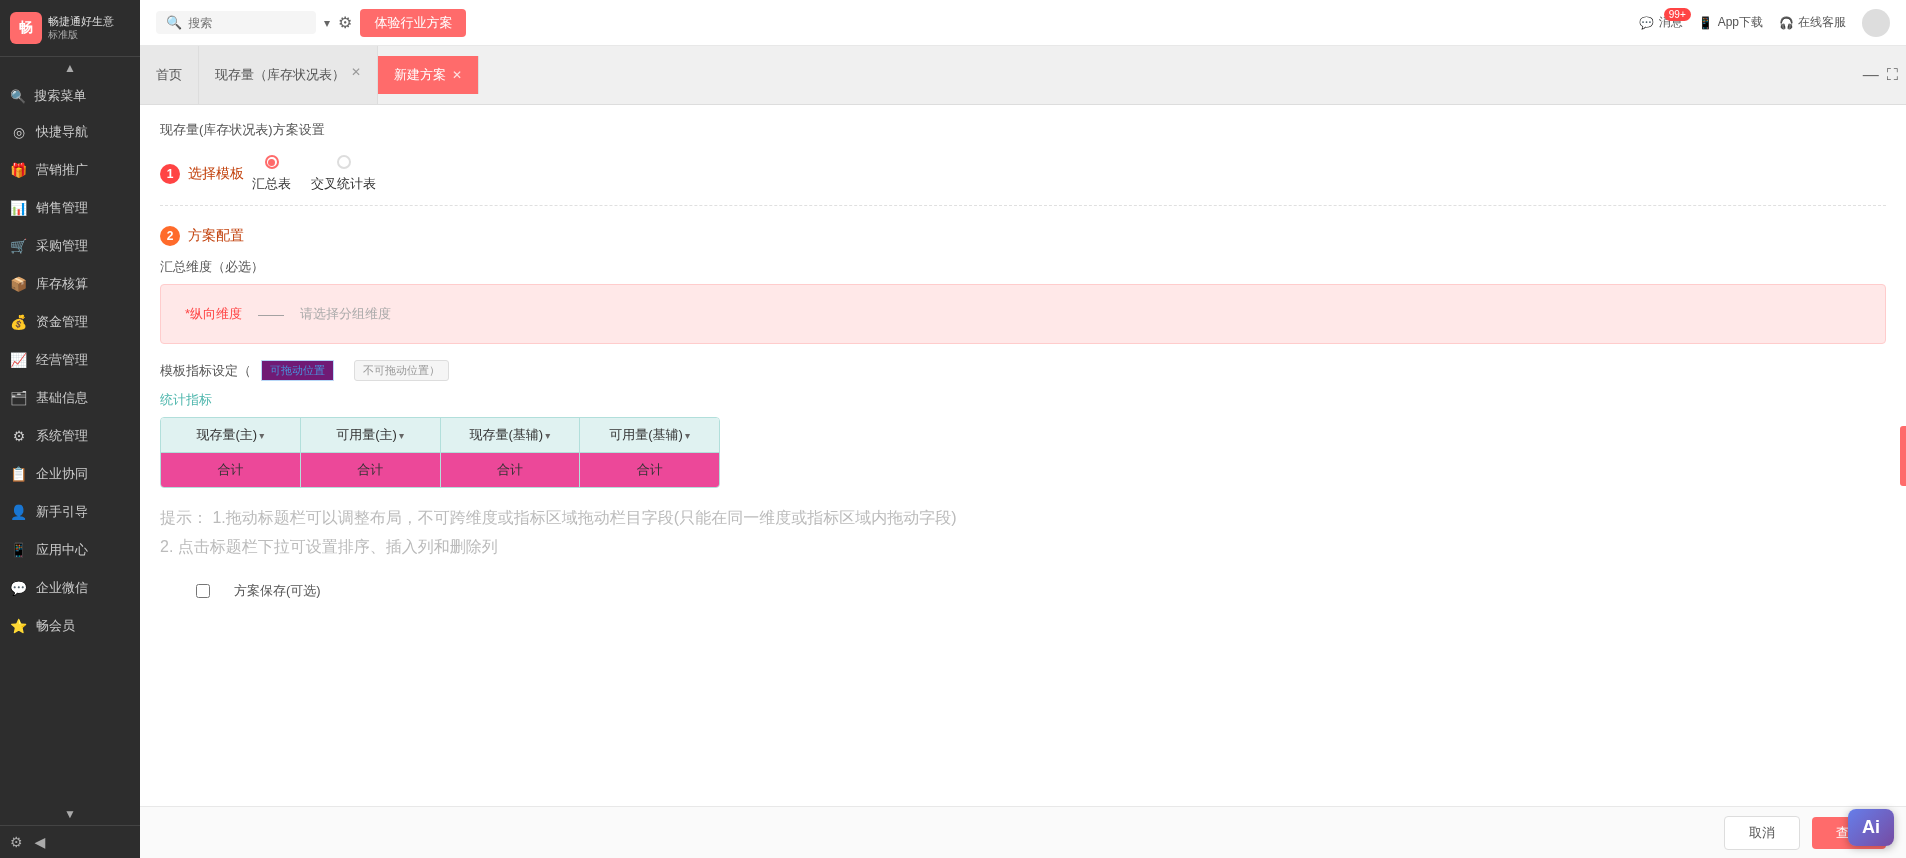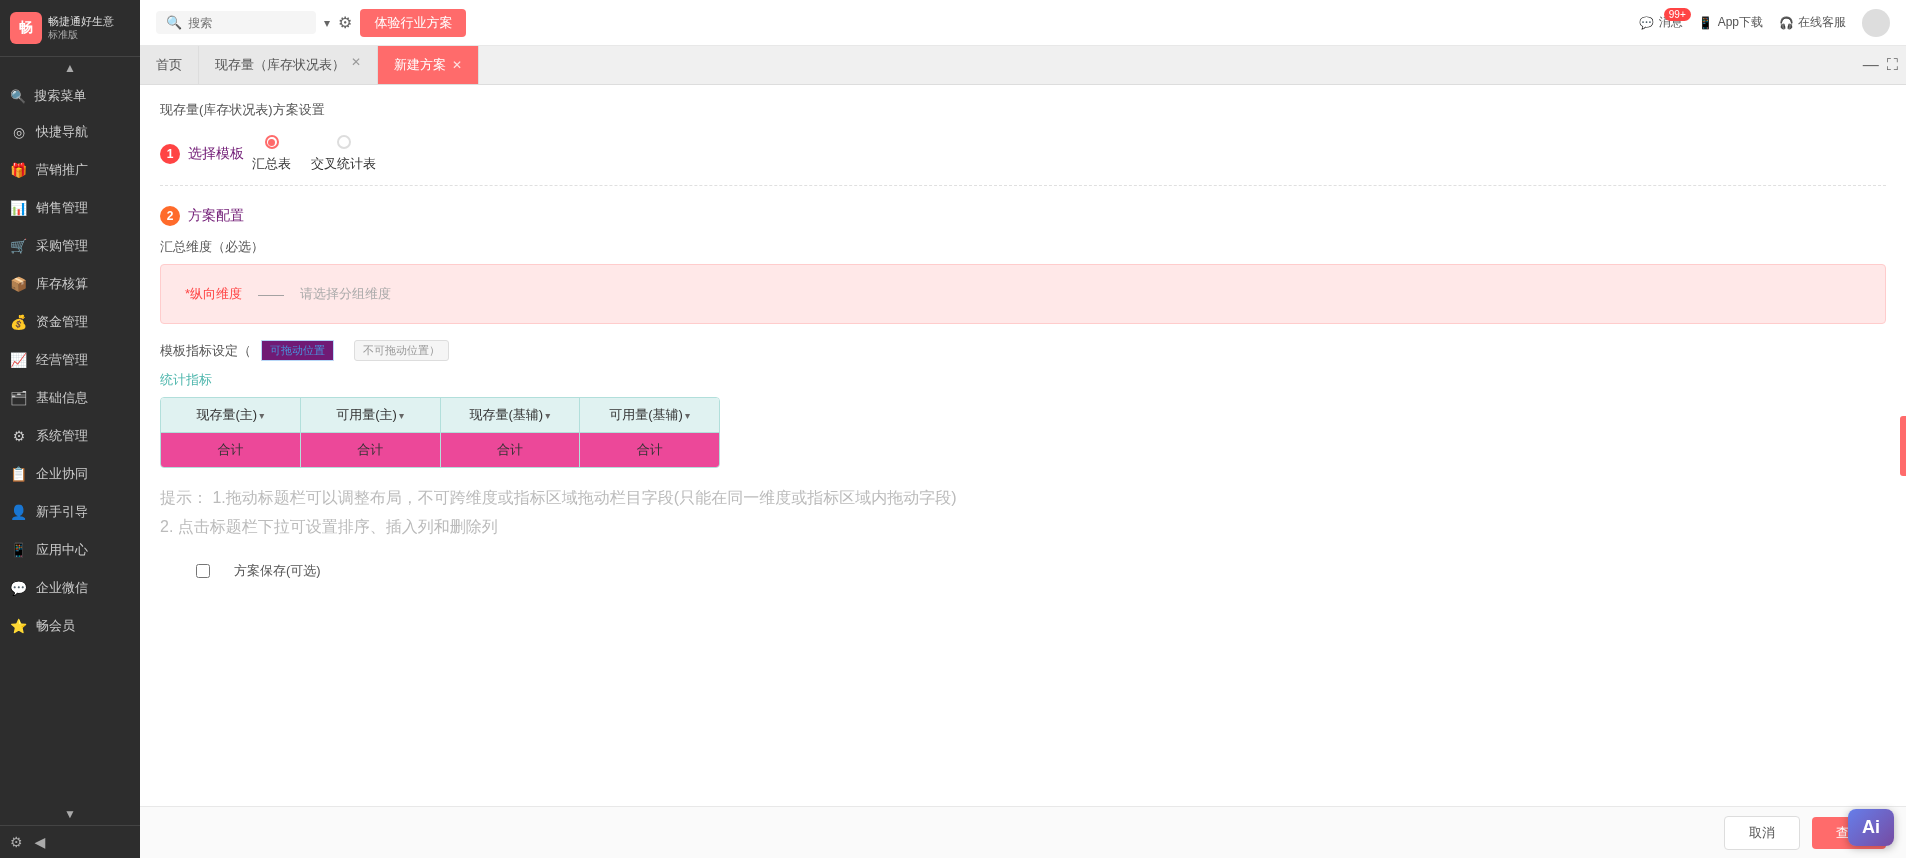--- a/index.html
+++ b/index.html
@@ -90,21 +90,21 @@
 
     
     .tabs-bar {
       background: #f0f0f0;
       display: flex; align-items: center;
       flex-shrink: 0;
       border-bottom: 1px solid #ddd;
     }
     .tab {
       display: flex; align-items: flex-start; gap: 6px;
-      padding: 10px 16px; cursor: pointer; font-size: 13px; color: #555;
+      padding: 20px 16px; cursor: pointer; font-size: 13px; color: #555;
       background: #e8e8e8; border-right: 1px solid #ddd;
     }
     .tab-close { background: none; border: none; cursor: pointer; color: #999; font-size: 12px; line-height: 1; }
     .tab-new { background: #ff6b6b; color: white; display: flex; align-items: center; gap: 6px; padding: 10px 16px; font-size: 13px; }
     .tab-actions { margin-left: auto; display: flex; align-items: center; padding: 0 8px; gap: 8px; }
     .tab-action-btn { background: none; border: none; cursor: pointer; color: #666; font-size: 16px; }
 
     
     .content {
       flex: 1; overflow-y: auto; background: #fff; padding: 16px 20px;
@@ -117,21 +117,21 @@
     .section-header {
       display: flex; align-items: center; gap: 8px; margin-bottom: 12px;
     }
     .section-num {
       width: 20px; height: 20px; border-radius: 50%;
       display: flex; align-items: center; justify-content: center;
       color: white; font-size: 12px; font-weight: bold; flex-shrink: 0;
     }
     .section-num.red { background: #ff4444; }
     .section-num.orange { background: #ff6b2b; }
-    .section-title { font-size: 14px; color: #701a75; font-weight: 500; }
+    .section-title { font-size: 14px; color: #c2410c; font-weight: 500; }
 
     .section-divider { border: none; border-top: 1px dashed #e0e0e0; margin-bottom: 16px; }
 
     
     .template-options { display: flex; align-items: center; gap: 20px; }
     .radio-option { display: flex; align-items: center; gap: 6px; cursor: pointer; font-size: 13px; color: #333; flex-direction: column; }
     .radio-btn { width: 14px; height: 14px; border-radius: 50%; border: 2px solid #ddd; display: flex; align-items: center; justify-content: center; }
     .radio-btn.checked { border-color: #ff6b6b; }
     .radio-btn.checked::after { content: ''; width: 7px; height: 7px; border-radius: 50%; background: #ff6b6b; }
 

